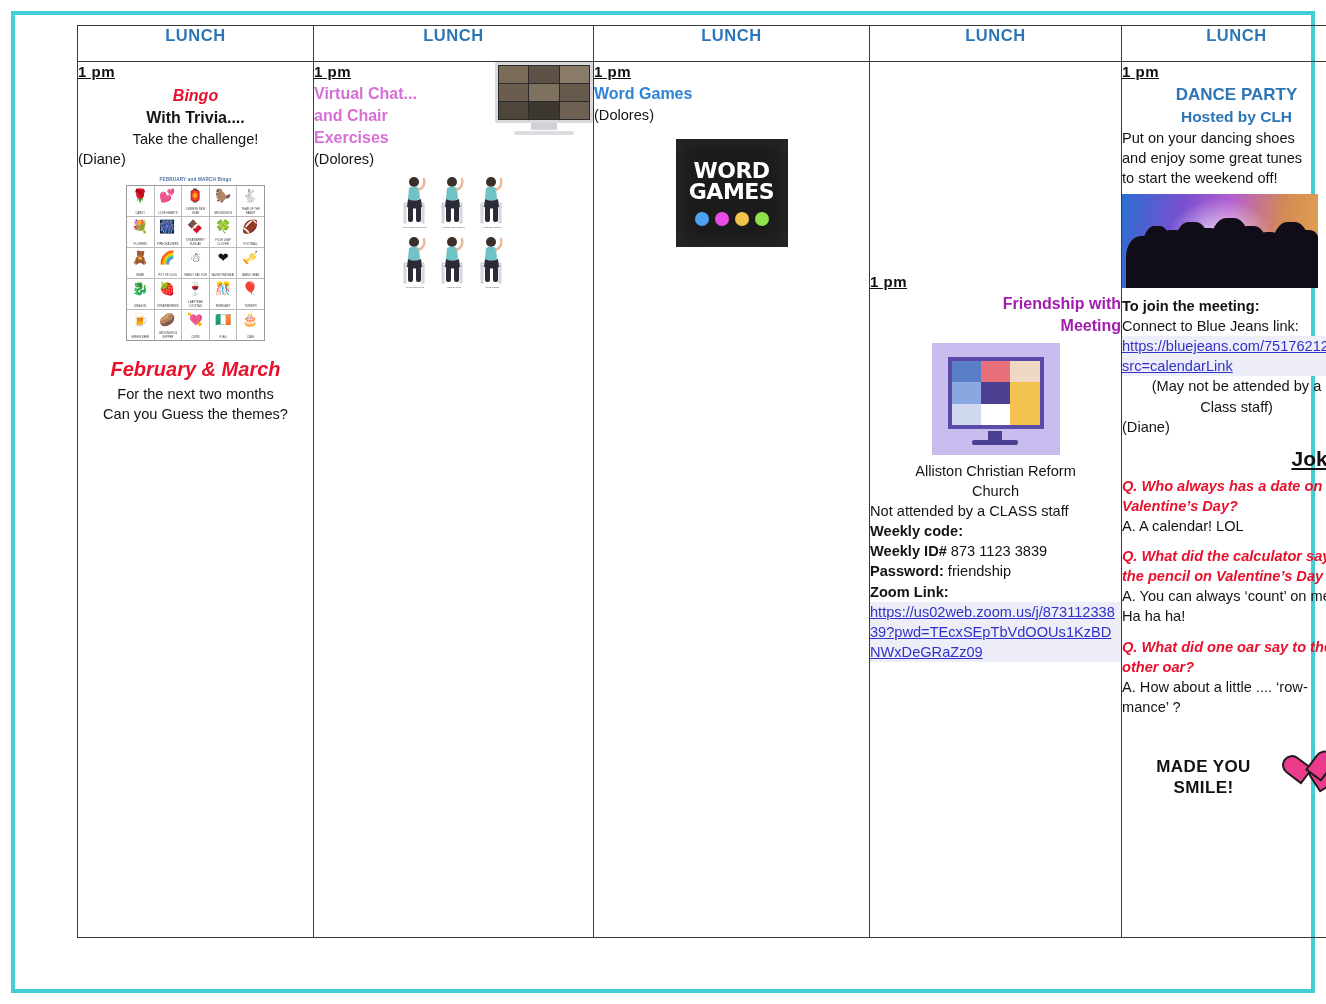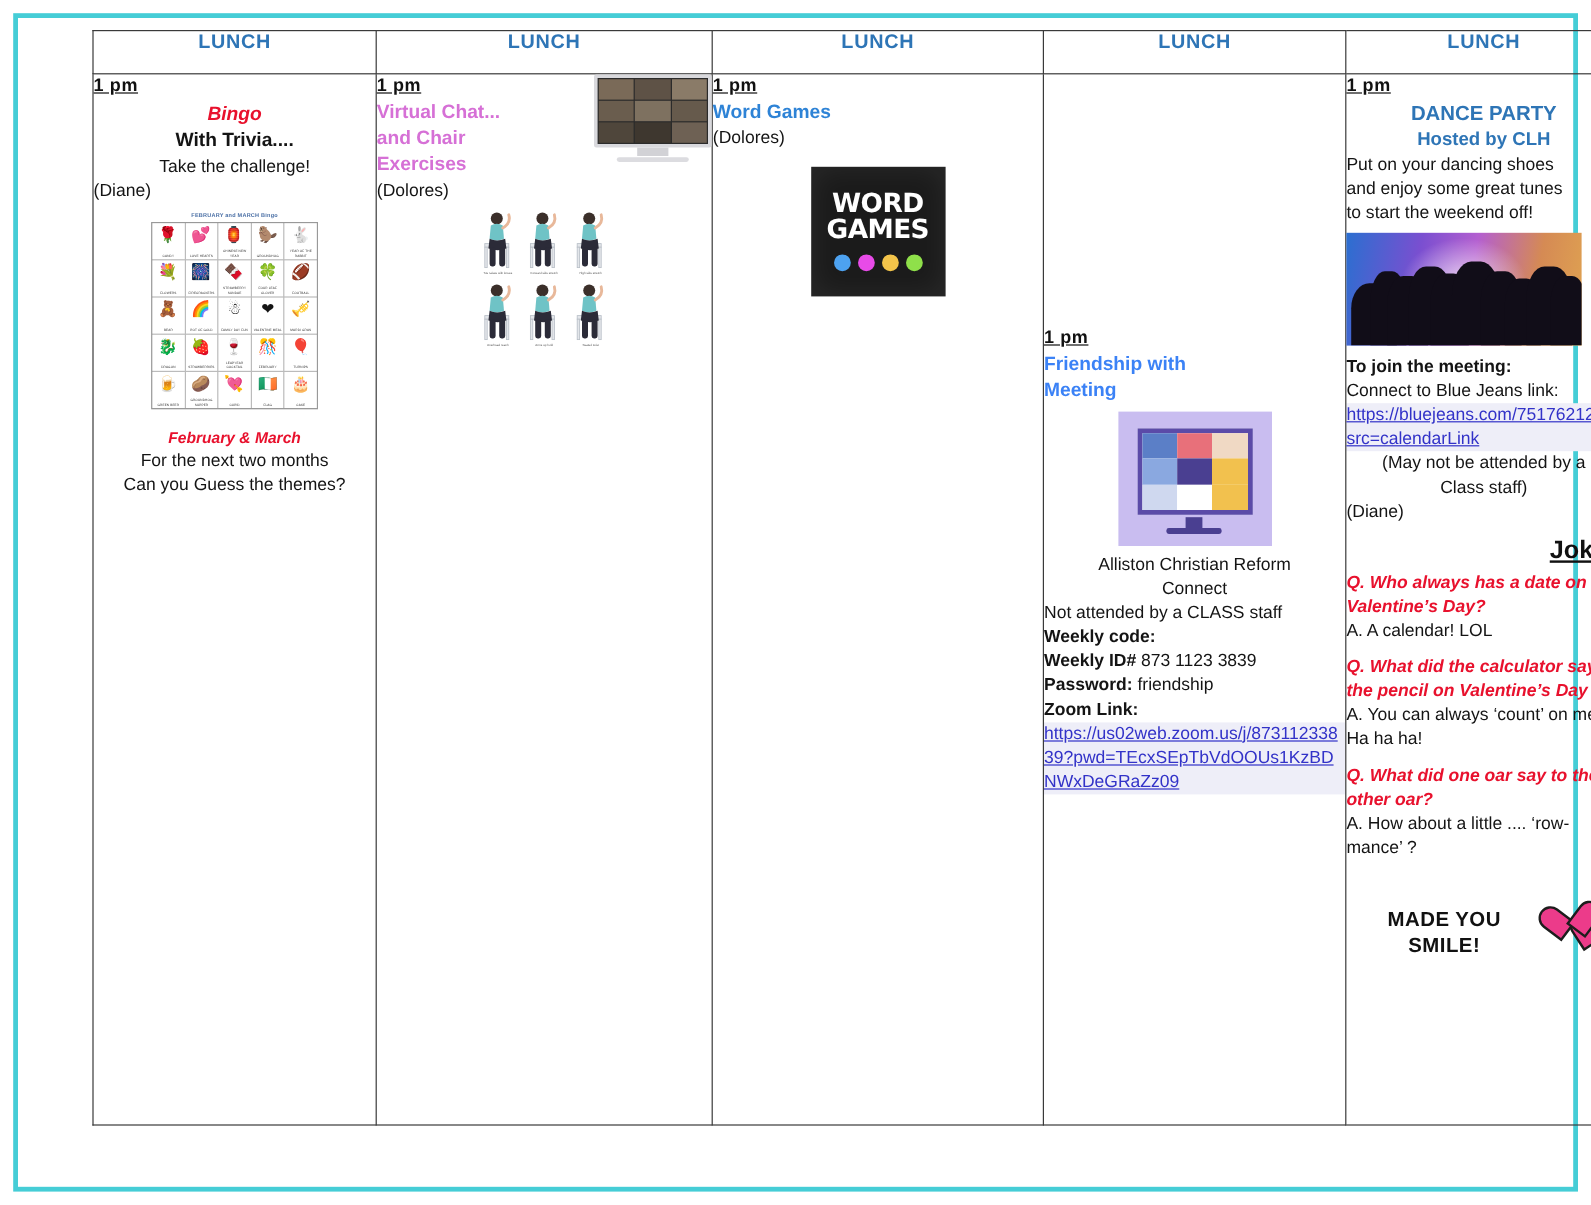--- a/index.html
+++ b/index.html
@@ -55,21 +55,21 @@
     line-height: 1.38;
     color: #141414;
   }
   .time { font-weight: bold; font-size: 15px; color: #111; letter-spacing:0.5px;text-decoration:underline;}
   .ctr { text-align: center; }
   .bold { font-weight: bold; }
   .redb { color: #e8112d; font-weight: bold; font-style: italic; }
   .blue { color: #2e75b6; font-weight: bold; }
   .blue2 { color: #2e83d6; font-weight: bold; }
   .pink { color: #d670d6; font-weight: bold; }
-  .purple { color: #3b82f6; font-weight: bold; }
+  .purple { color: #a21caf; font-weight: bold; text-align: right; }
   .link {
     color: #3232c8;
     text-decoration: underline;
     word-break: break-all;
     background: #eeeef8;
     cursor: pointer;
   }
   .sp { height: 10px; }
   .sp14 { height: 15px; }
   .jokes-h {
@@ -299,21 +299,21 @@
                     <div class="cap">FLAG</div>
                   </div>
                   <div class="bc">
                     <div class="ico">🎂</div>
                     <div class="cap">CAKE</div>
                   </div>
                 </div>
           </div>
 
           <div class="sp14"></div>
-          <div class="ctr redb" style="font-size:13px">February &amp; March</div>
+          <div class="ctr redb" style="font-size:20px">February &amp; March</div>
           <div class="ctr">For the next two months</div>
           <div class="ctr">Can you Guess the themes?</div>
         </td>
 
         <td class="body">
           <div style="display:flex;justify-content:space-between;align-items:flex-start">
             <div style="flex:0 0 auto">
               <div class="time">1 pm</div>
               <div class="pink" style="font-size:16px">Virtual Chat...</div>
               <div class="pink" style="font-size:16px">and Chair</div>
@@ -462,21 +462,21 @@
                   <div style="background:#f2c14e"></div>
               <div style="background:#cfd8ef"></div>
                   <div style="background:#ffffff"></div>
                   <div style="background:#f2c14e"></div>
             </div>
             <div class="fr-stand"></div>
             <div class="fr-base"></div>
           </div>
 
           <div class="ctr">Alliston Christian Reform</div>
-          <div class="ctr">Connect</div>
+          <div class="ctr">Church</div>
           <div>Not attended by a CLASS staff</div>
           <div class="bold">Weekly code:</div>
           <div>
             <span class="bold">Weekly ID#</span><span> 873 1123 3839</span>
           </div>
           <div>
             <span class="bold">Password:</span><span> friendship</span>
           </div>
           <div class="bold">Zoom Link:</div>
           <div class="link">https://us02web.zoom.us/j/87311233839?pwd=TEcxSEpTbVdOOUs1KzBDNWxDeGRaZz09</div>

